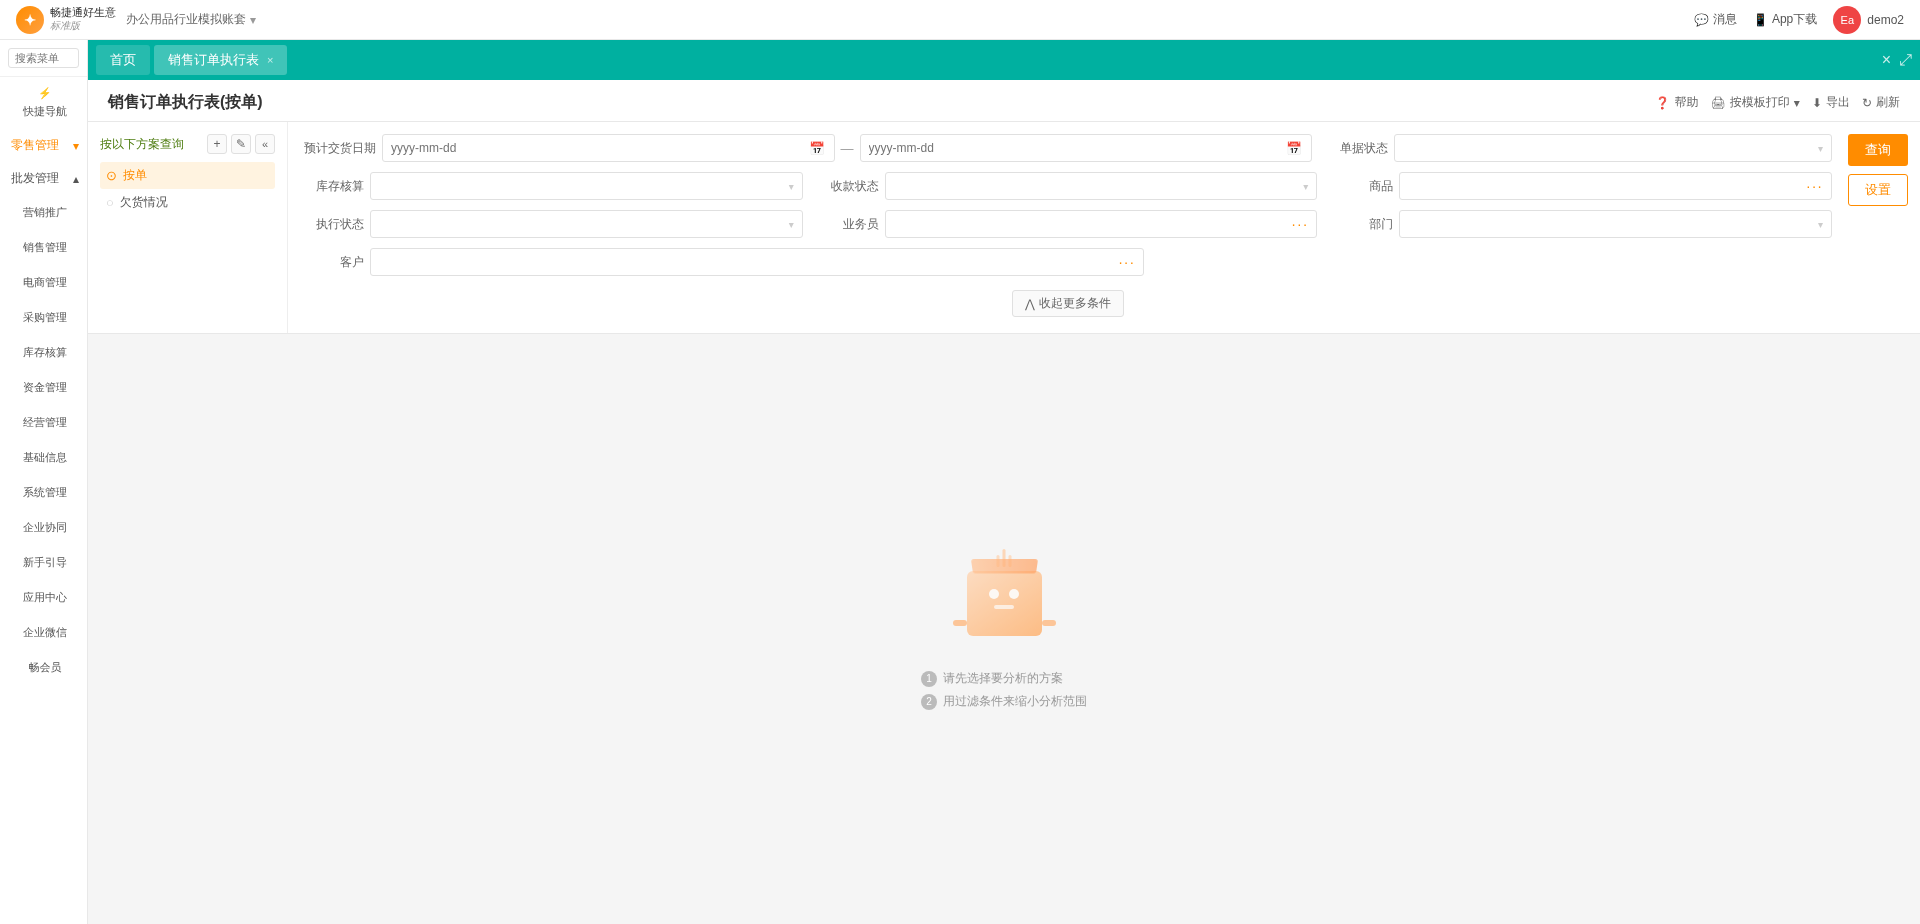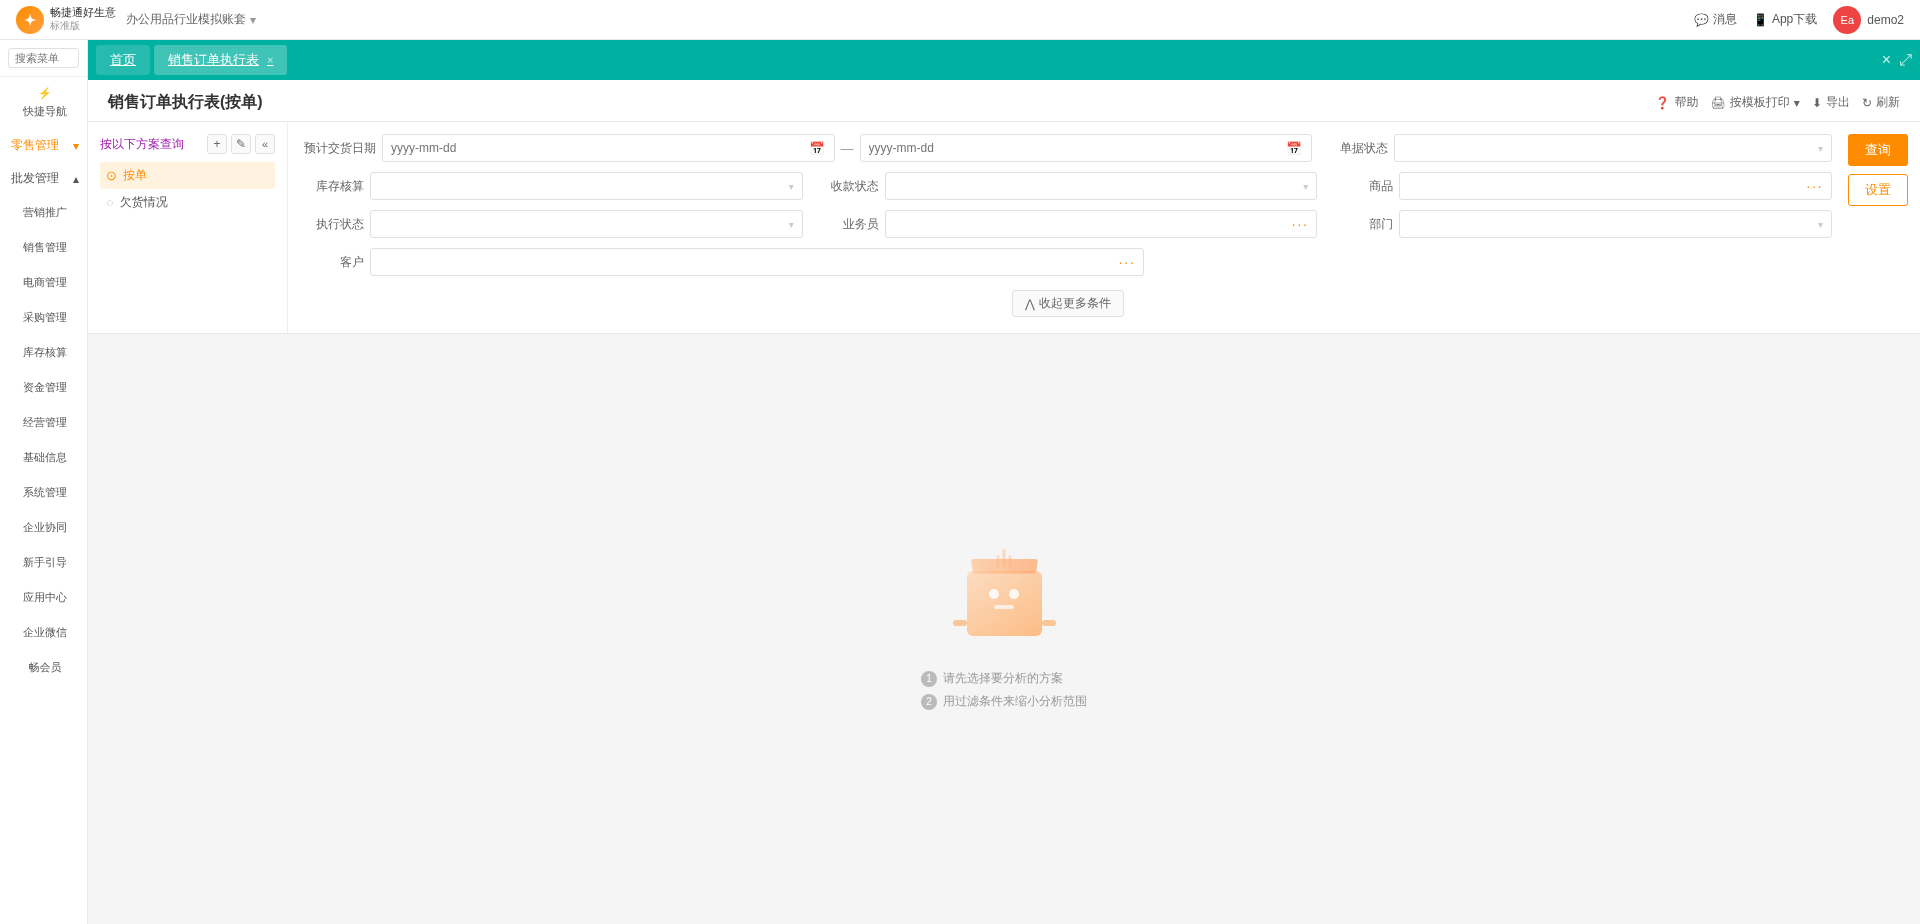--- a/index.html
+++ b/index.html
@@ -14,21 +14,21 @@
       padding: 0 16px;
       border-bottom: 1px solid #e8e8e8;
       justify-content: space-between;
       flex-shrink: 0;
     }
     .top-header-left { display: flex; align-items: center; gap: 10px; }
     .logo-area { display: flex; align-items: center; gap: 6px; }
     .logo-circle { width: 28px; height: 28px; background: linear-gradient(135deg, #ff8c00, #ffa040); border-radius: 50%; display: flex; align-items: center; justify-content: center; }
     .logo-icon { color: white; font-size: 14px; font-weight: bold; }
     .logo-text { font-size: 11px; color: #333; line-height: 1.2; }
-    .logo-sub { font-size: 10px; color: #999; }
+    .logo-sub { font-size: 10px; color: #999; font-style: italic; }
     .breadcrumb-area { display: flex; align-items: center; gap: 4px; color: #666; font-size: 12px; }
     .top-header-right { display: flex; align-items: center; gap: 16px; }
     .header-action { display: flex; align-items: center; gap: 4px; color: #555; font-size: 12px; cursor: pointer; }
     .user-avatar { width: 28px; height: 28px; background: #ef4444; border-radius: 50%; display: flex; align-items: center; justify-content: center; color: white; font-size: 11px; overflow: hidden; }
     .user-name { font-size: 12px; color: #555; cursor: pointer; }
 
     
     .main-layout { display: flex; flex: 1; overflow: hidden; }
 
     
@@ -75,21 +75,20 @@
     .tab-item {
       height: 30px;
       padding: 0 14px;
       display: flex;
       align-items: center;
       gap: 6px;
       cursor: pointer;
       font-size: 13px;
       color: rgba(255,255,255,0.8);
       border-radius: 3px;
-      text-decoration: underline;
     }
     .tab-item.active {
       background: rgba(255,255,255,0.25);
       color: #fff;
     }
     .tab-item.home { background: rgba(255,255,255,0.15); color: #fff; }
     .tab-close { font-size: 11px; color: rgba(255,255,255,0.7); margin-left: 2px; }
     .tab-bar-right { margin-left: auto; display: flex; gap: 8px; }
     .tab-bar-btn { color: rgba(255,255,255,0.8); cursor: pointer; font-size: 16px; }
     .page-header {
@@ -116,21 +115,21 @@
     }
     .filter-scheme {
       width: 200px;
       border-right: 1px solid #eee;
       padding: 12px;
       flex-shrink: 0;
     }
     .filter-scheme-header {
       display: flex; align-items: center; justify-content: space-between; margin-bottom: 8px;
     }
-    .filter-scheme-title { font-size: 12px; color: #a21caf; }
+    .filter-scheme-title { font-size: 12px; color: #4d7c0f; }
     .scheme-actions { display: flex; gap: 4px; }
     .scheme-btn { width: 20px; height: 20px; border: 1px solid #e0e0e0; border-radius: 3px; display: flex; align-items: center; justify-content: center; cursor: pointer; font-size: 12px; color: #666; background: #fafafa; }
     .scheme-list-item {
       display: flex; align-items: center; gap: 6px; padding: 5px 6px;
       cursor: pointer; border-radius: 3px; font-size: 12px; color: #555;
     }
     .scheme-list-item.active { background: #fff3e0; color: #ff8c00; }
     .scheme-icon { font-size: 13px; }
     .collapse-btn { width: 20px; height: 20px; border: 1px solid #e0e0e0; border-radius: 3px; display: flex; align-items: center; justify-content: center; cursor: pointer; font-size: 11px; color: #666; background: #fafafa; }
 

